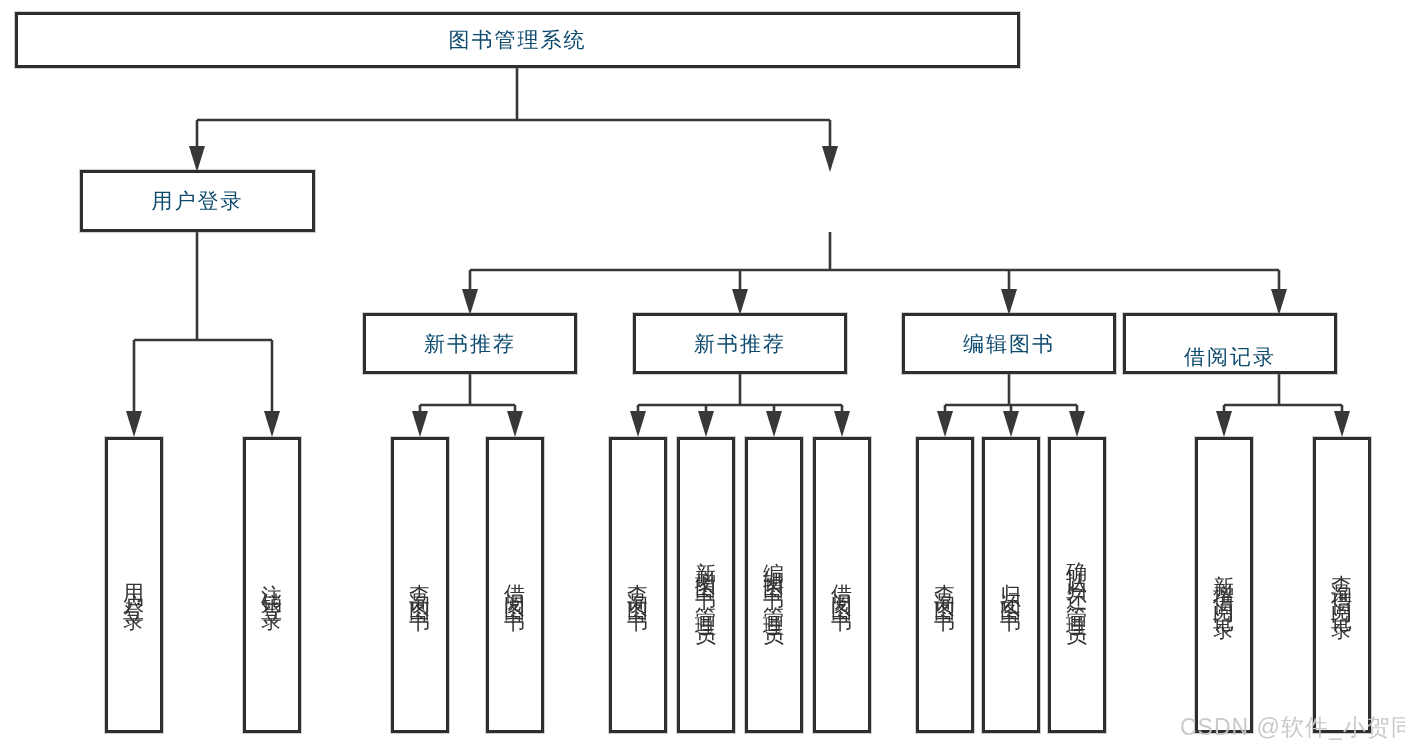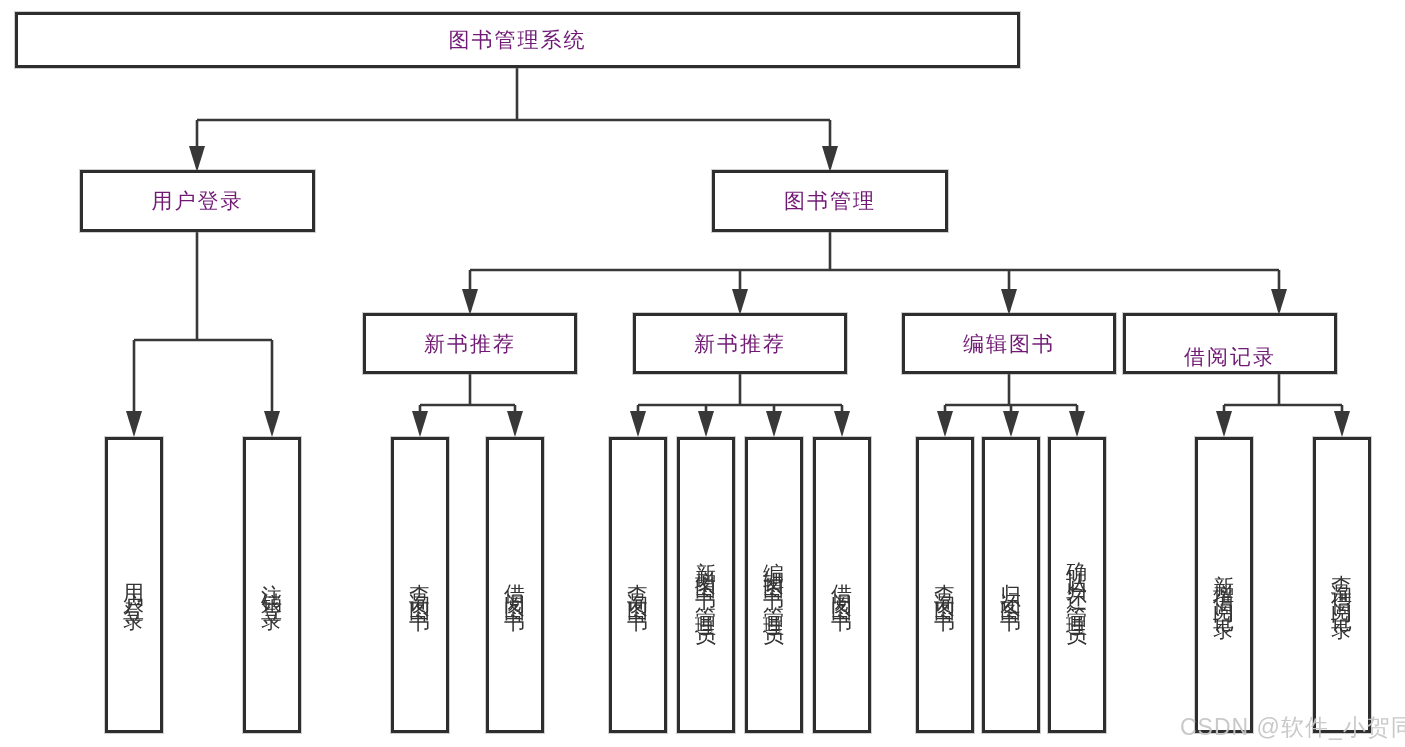--- a/index.html
+++ b/index.html
@@ -2,21 +2,21 @@
 <html><head>
 <meta charset="utf-8">
 <style>
   html,body{margin:0;padding:0;background:#ffffff;}
   body{font-family:"Liberation Sans","DejaVu Sans",sans-serif;}
   .stage{position:relative;width:1405px;height:747px;background:#ffffff;overflow:hidden;}
   svg.connectors{position:absolute;left:0;top:0;z-index:1;}
   .box{
     position:absolute;box-sizing:border-box;background:#ffffff;
     border:3px solid #2e2e2e;display:flex;align-items:center;justify-content:center;
-    color:#701a75;font-size:21px;letter-spacing:2px;z-index:2;
+    color:#0c4a6e;font-size:21px;letter-spacing:2px;z-index:2;
     box-shadow:0 0 0 1px rgba(120,120,120,0.35);
   }
   .vbox{
     position:absolute;box-sizing:border-box;background:#ffffff;
     border:3px solid #2e2e2e;display:flex;align-items:center;justify-content:center;
     color:#333333;z-index:2;box-shadow:0 0 0 1px rgba(120,120,120,0.35);
   }
   .vtext{
     writing-mode:vertical-rl;text-orientation:mixed;
     font-size:21px;letter-spacing:9px;color:#333333;line-height:1;
@@ -69,23 +69,20 @@
     </g>
   </svg>
 
   <div class="box" style="left:15px;top:12px;width:1005px;height:56px;">
     <span>图书管理系统</span>
   </div>
 
   <div class="box" style="left:80px;top:170px;width:235px;height:62px;">
     <span>用户登录</span>
   </div>
-  <div class="box" style="left:712px;top:170px;width:236px;height:62px;">
-    <span>图书管理</span>
-  </div>
 
   <div class="box" style="left:363px;top:313px;width:214px;height:61px;">
     <span>新书推荐</span>
   </div>
   <div class="box" style="left:633px;top:313px;width:214px;height:61px;">
     <span>新书推荐</span>
   </div>
   <div class="box" style="left:902px;top:313px;width:214px;height:61px;">
     <span>编辑图书</span>
   </div>

